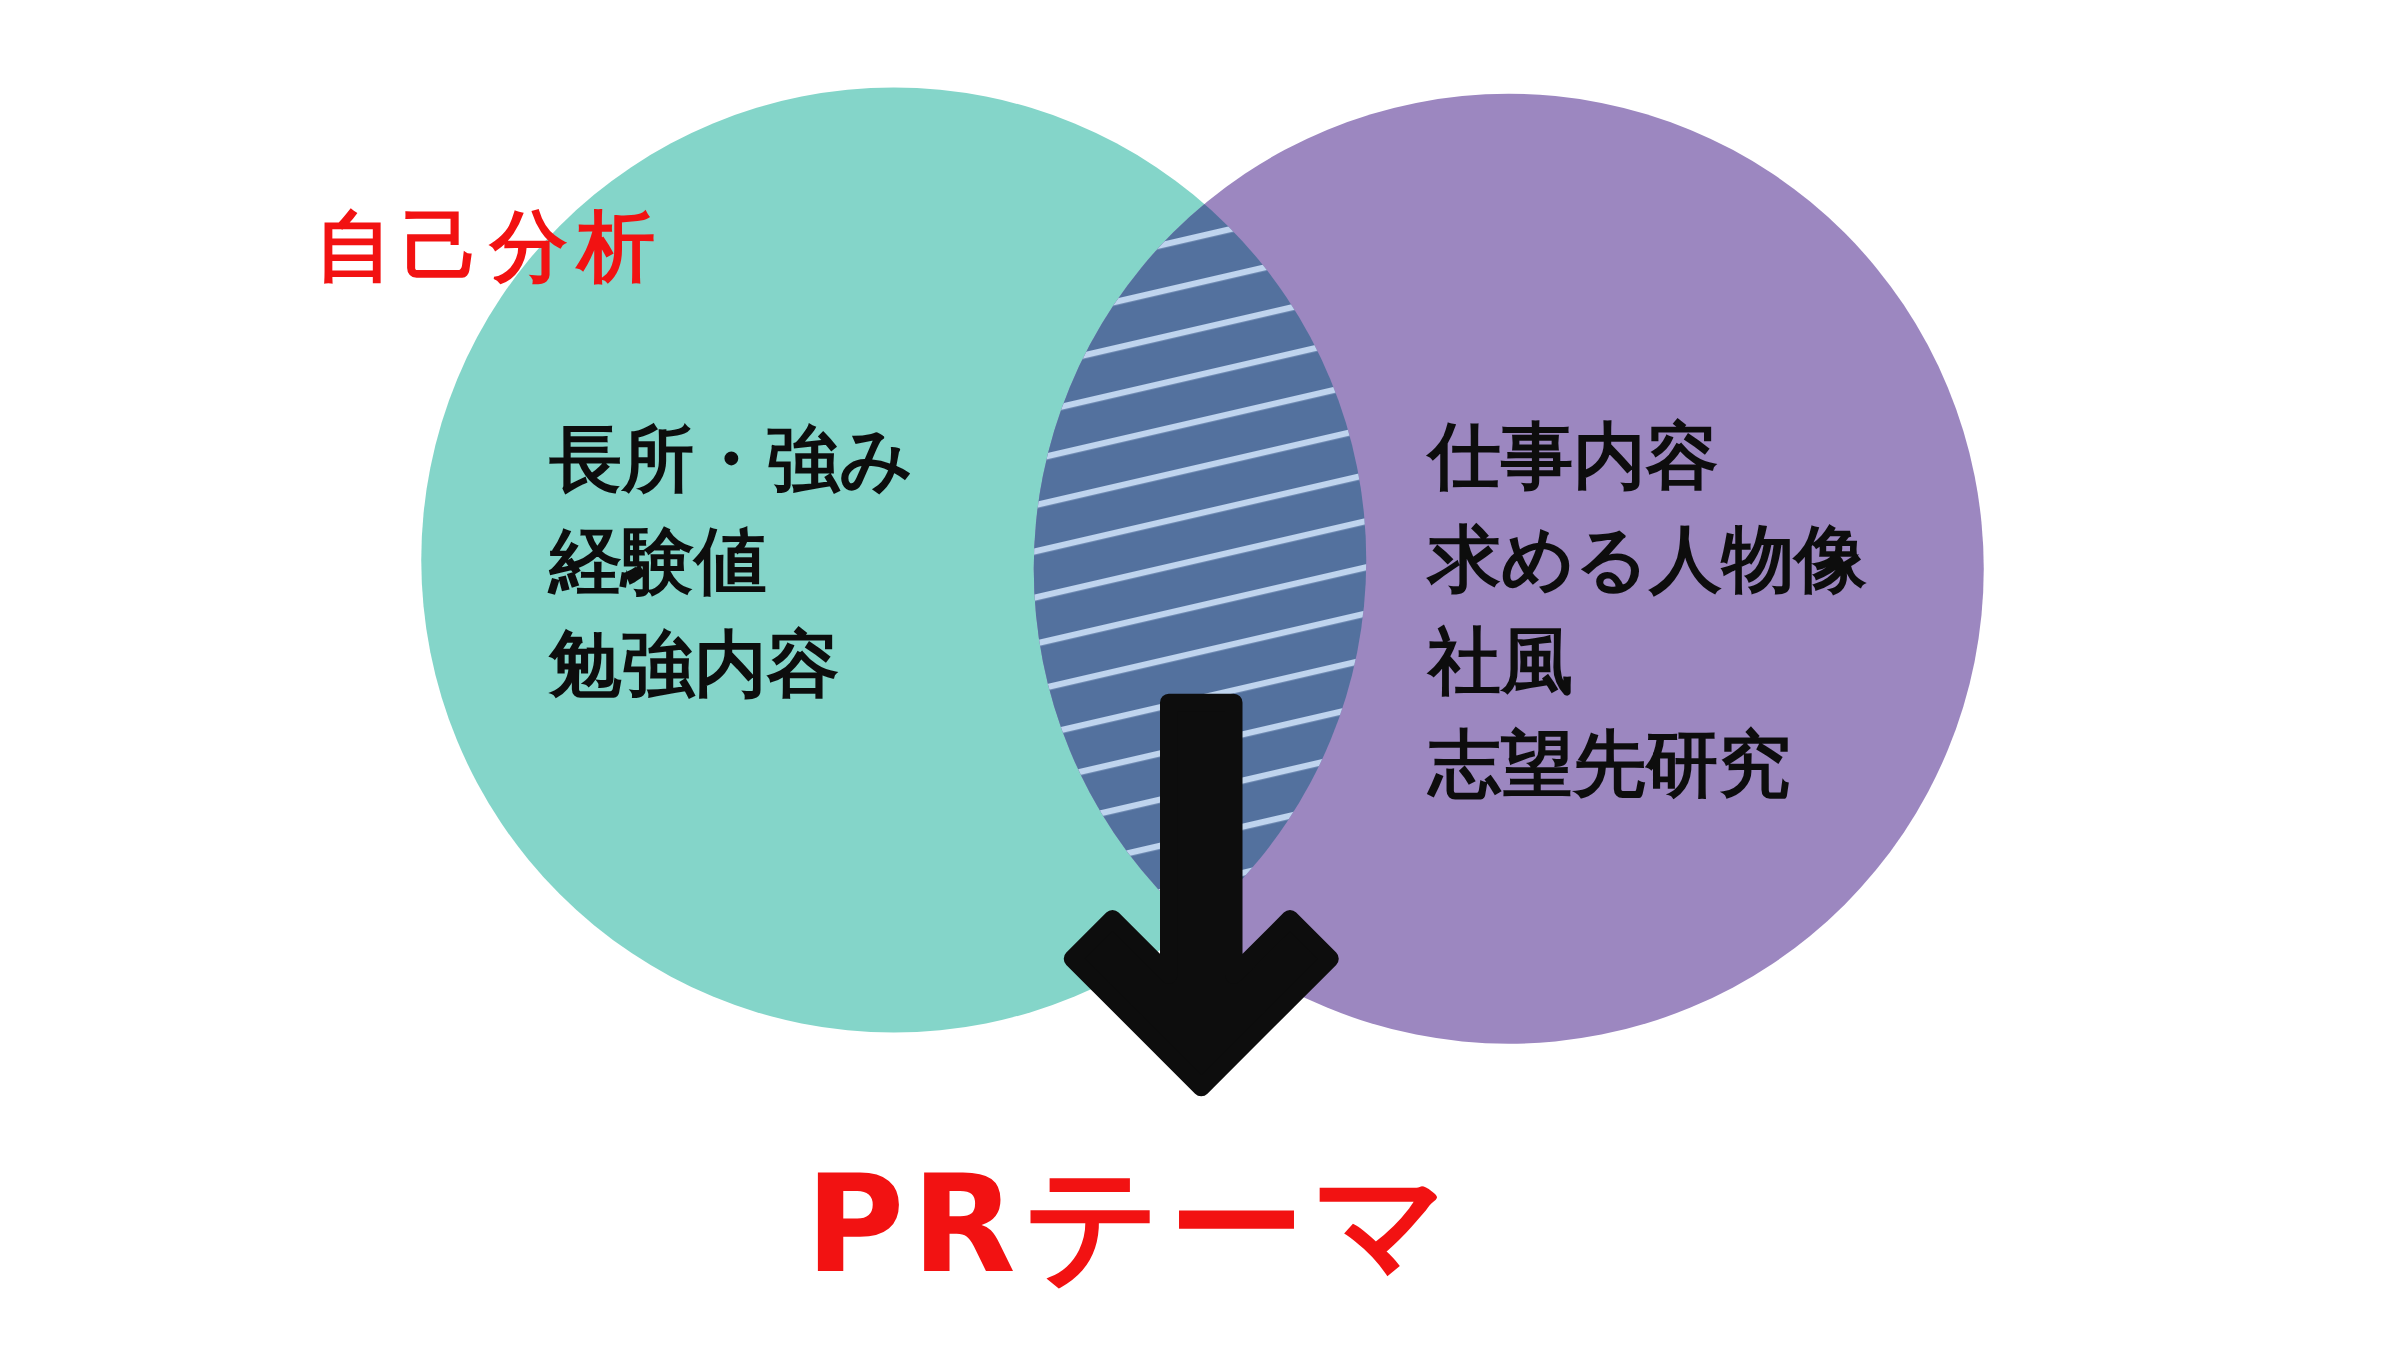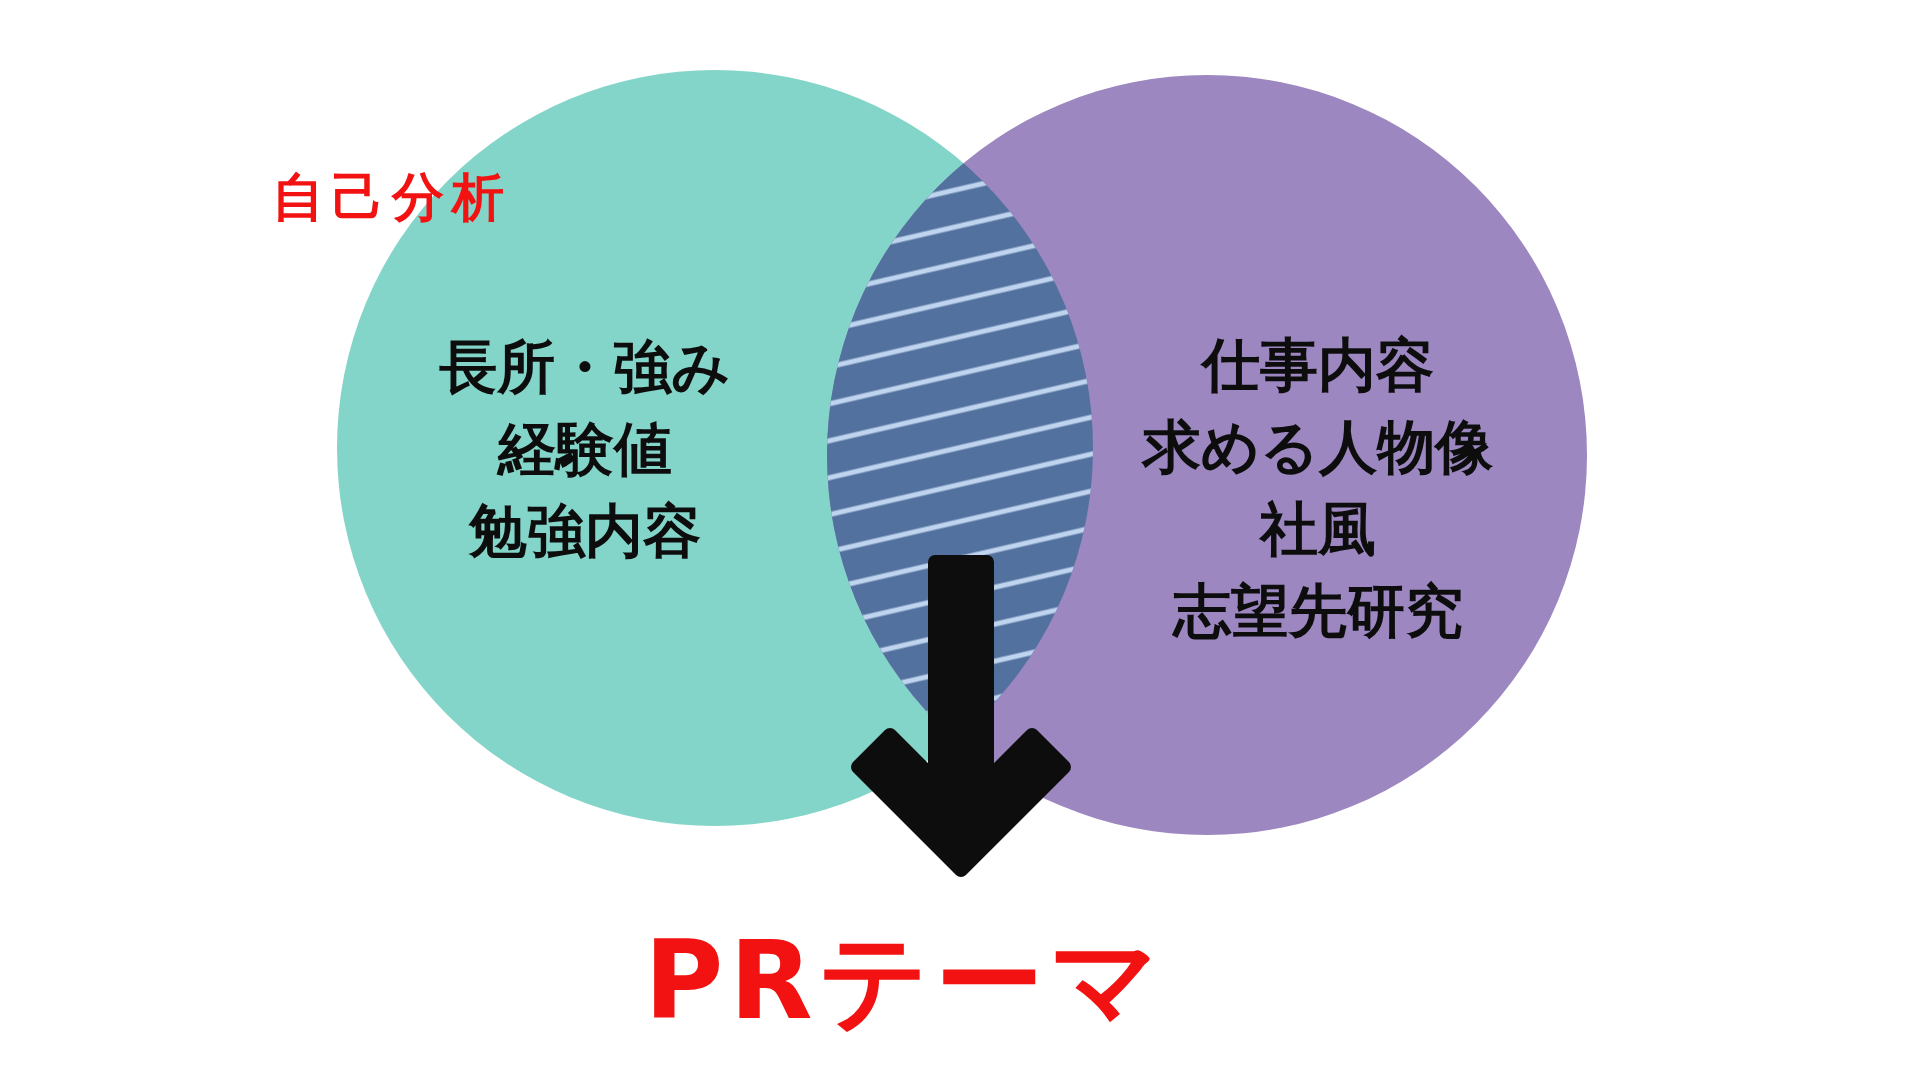--- a/index.html
+++ b/index.html
@@ -13,33 +13,33 @@
   }
   .venn-svg {
     position: absolute;
     left: 0; top: 0;
     width: 1920px; height: 1080px;
   }
   .arrow-path { stroke: #0d0d0d; }
   .title {
     position: absolute;
     transform: translateX(-50%);
-    font-size: 52px;
+    font-size: 62px;
     line-height: 96px;
     font-weight: 900;
     color: #f21212;
     letter-spacing: 8px;
     white-space: nowrap;
   }
   .title-left  { left: 392px;  top: 149px; }
   .title-right { left: 1502px; top: 149px; }
   .items {
     position: absolute;
     transform: translateX(-50%);
-    text-align: center;
+    text-align: left;
     font-size: 58px;
     line-height: 82px;
     font-weight: 800;
     color: #0d0d0d;
     white-space: nowrap;
   }
   .items-left  { left: 585px;  top: 326px; }
   .items-right { left: 1318px; top: 324px; }
   .result {
     position: absolute;

